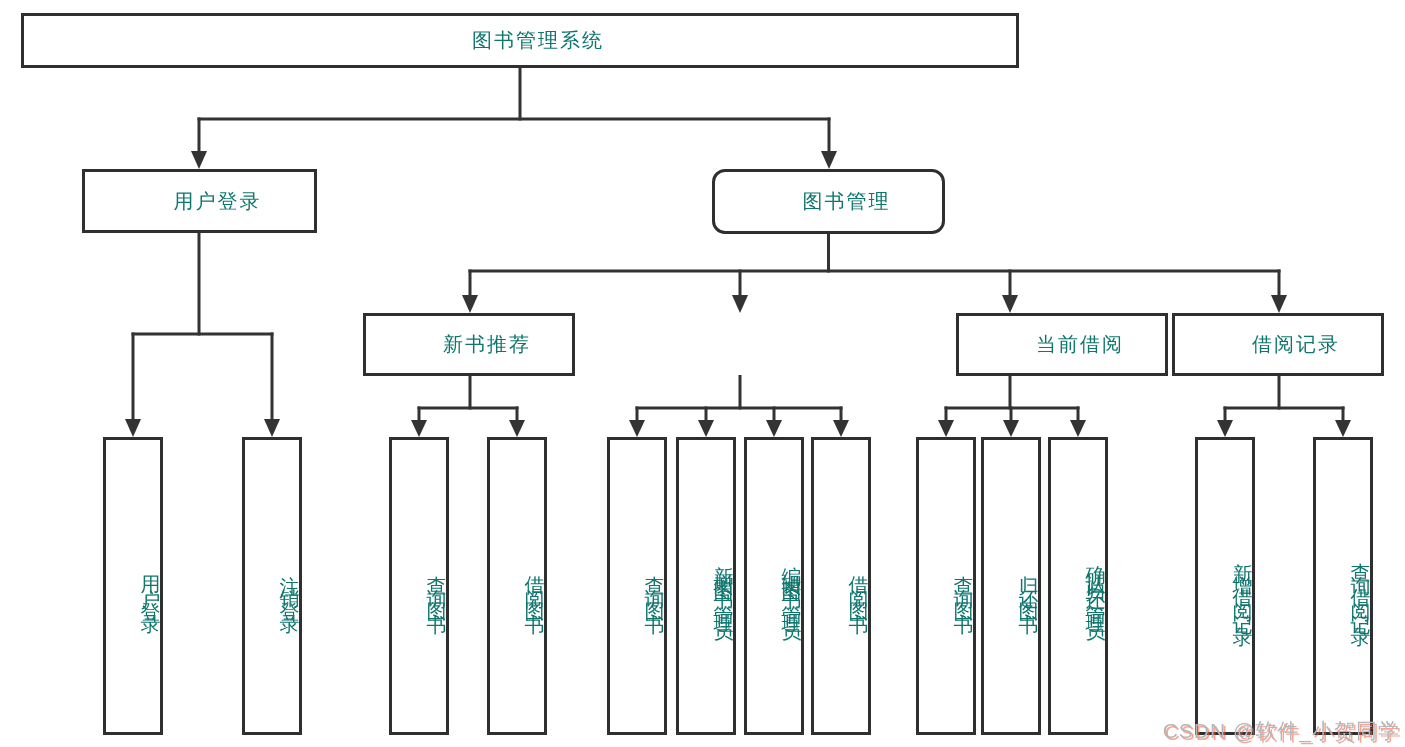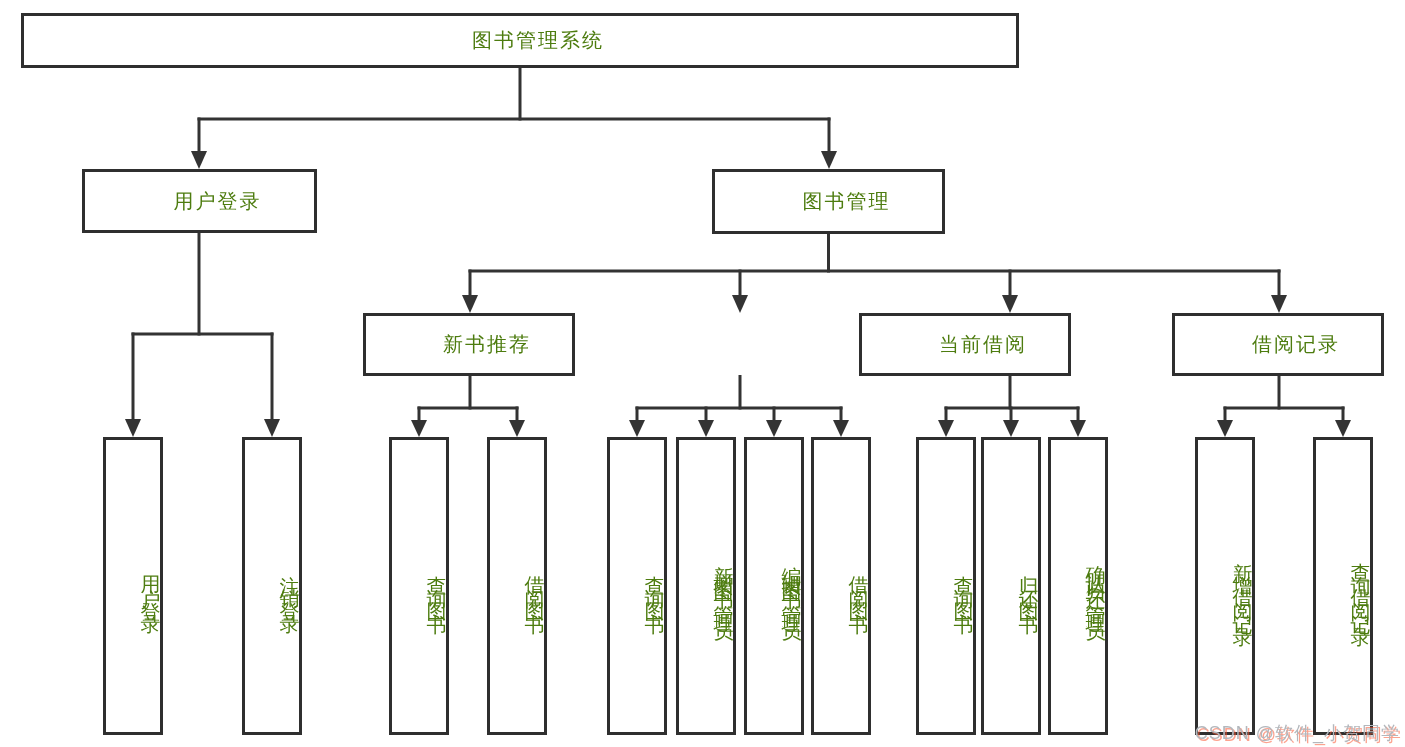--- a/index.html
+++ b/index.html
@@ -30,35 +30,35 @@
   }
   .wires polygon {
     fill: #333333;
     stroke: none;
   }
   .box {
     position: absolute;
     box-sizing: border-box;
     background: #ffffff;
     border: 3px solid #2f2f2f;
-    color: #4d7c0f;
+    color: #0f766e;
     display: flex;
     align-items: center;
     justify-content: center;
     text-align: center;
     padding-left: 36px;
   }
   .hlabel {
     font-size: 20px;
     letter-spacing: 2px;
     white-space: nowrap;
   }
   .root-box   { left: 21px;  top: 13px;  width: 998px; height: 55px; }
   .login-box  { left: 82px;  top: 169px; width: 235px; height: 64px; }
-  .mgmt-box   { left: 712px; top: 169px; width: 233px; height: 65px; }
+  .mgmt-box   { left: 712px; top: 169px; width: 233px; height: 65px; border-radius: 13px; }
   .l2-box     { top: 313px;  width: 212px; height: 63px; }
   .leaf {
     top: 437px;
     width: 60px;
     height: 298px;
   }
   .leaf .vtext {
     writing-mode: vertical-rl;
     text-orientation: mixed;
     font-size: 20px;
@@ -66,21 +66,21 @@
     letter-spacing: 13px;
     white-space: nowrap;
   }
   .leaf.tight .vtext {
     letter-spacing: 8px;
   }
   .watermark {
     position: absolute;
     right: 5px;
     bottom: 2px;
-    font-size: 18px;
+    font-size: 21px;
     letter-spacing: 1px;
     color: #b3b7bc;
     text-shadow: 2px 2px 0 rgba(252, 85, 49, 0.55);
     white-space: nowrap;
   }
 </style>
 </head>
 <body>
 
 <div class="canvas">
@@ -153,21 +153,21 @@
   <div class="box login-box">
     <span class="hlabel">用户登录</span>
   </div>
   <div class="box mgmt-box">
     <span class="hlabel">图书管理</span>
   </div>
 
   <div class="box l2-box" style="left:363px">
     <span class="hlabel">新书推荐</span>
   </div>
-  <div class="box l2-box" style="left:859px">
+  <div class="box l2-box" style="left:956px">
     <span class="hlabel">当前借阅</span>
   </div>
   <div class="box l2-box" style="left:1172px">
     <span class="hlabel">借阅记录</span>
   </div>
 
   <div class="box leaf" style="left:103px">
     <span class="vtext">用户登录</span>
   </div>
   <div class="box leaf" style="left:242px">

